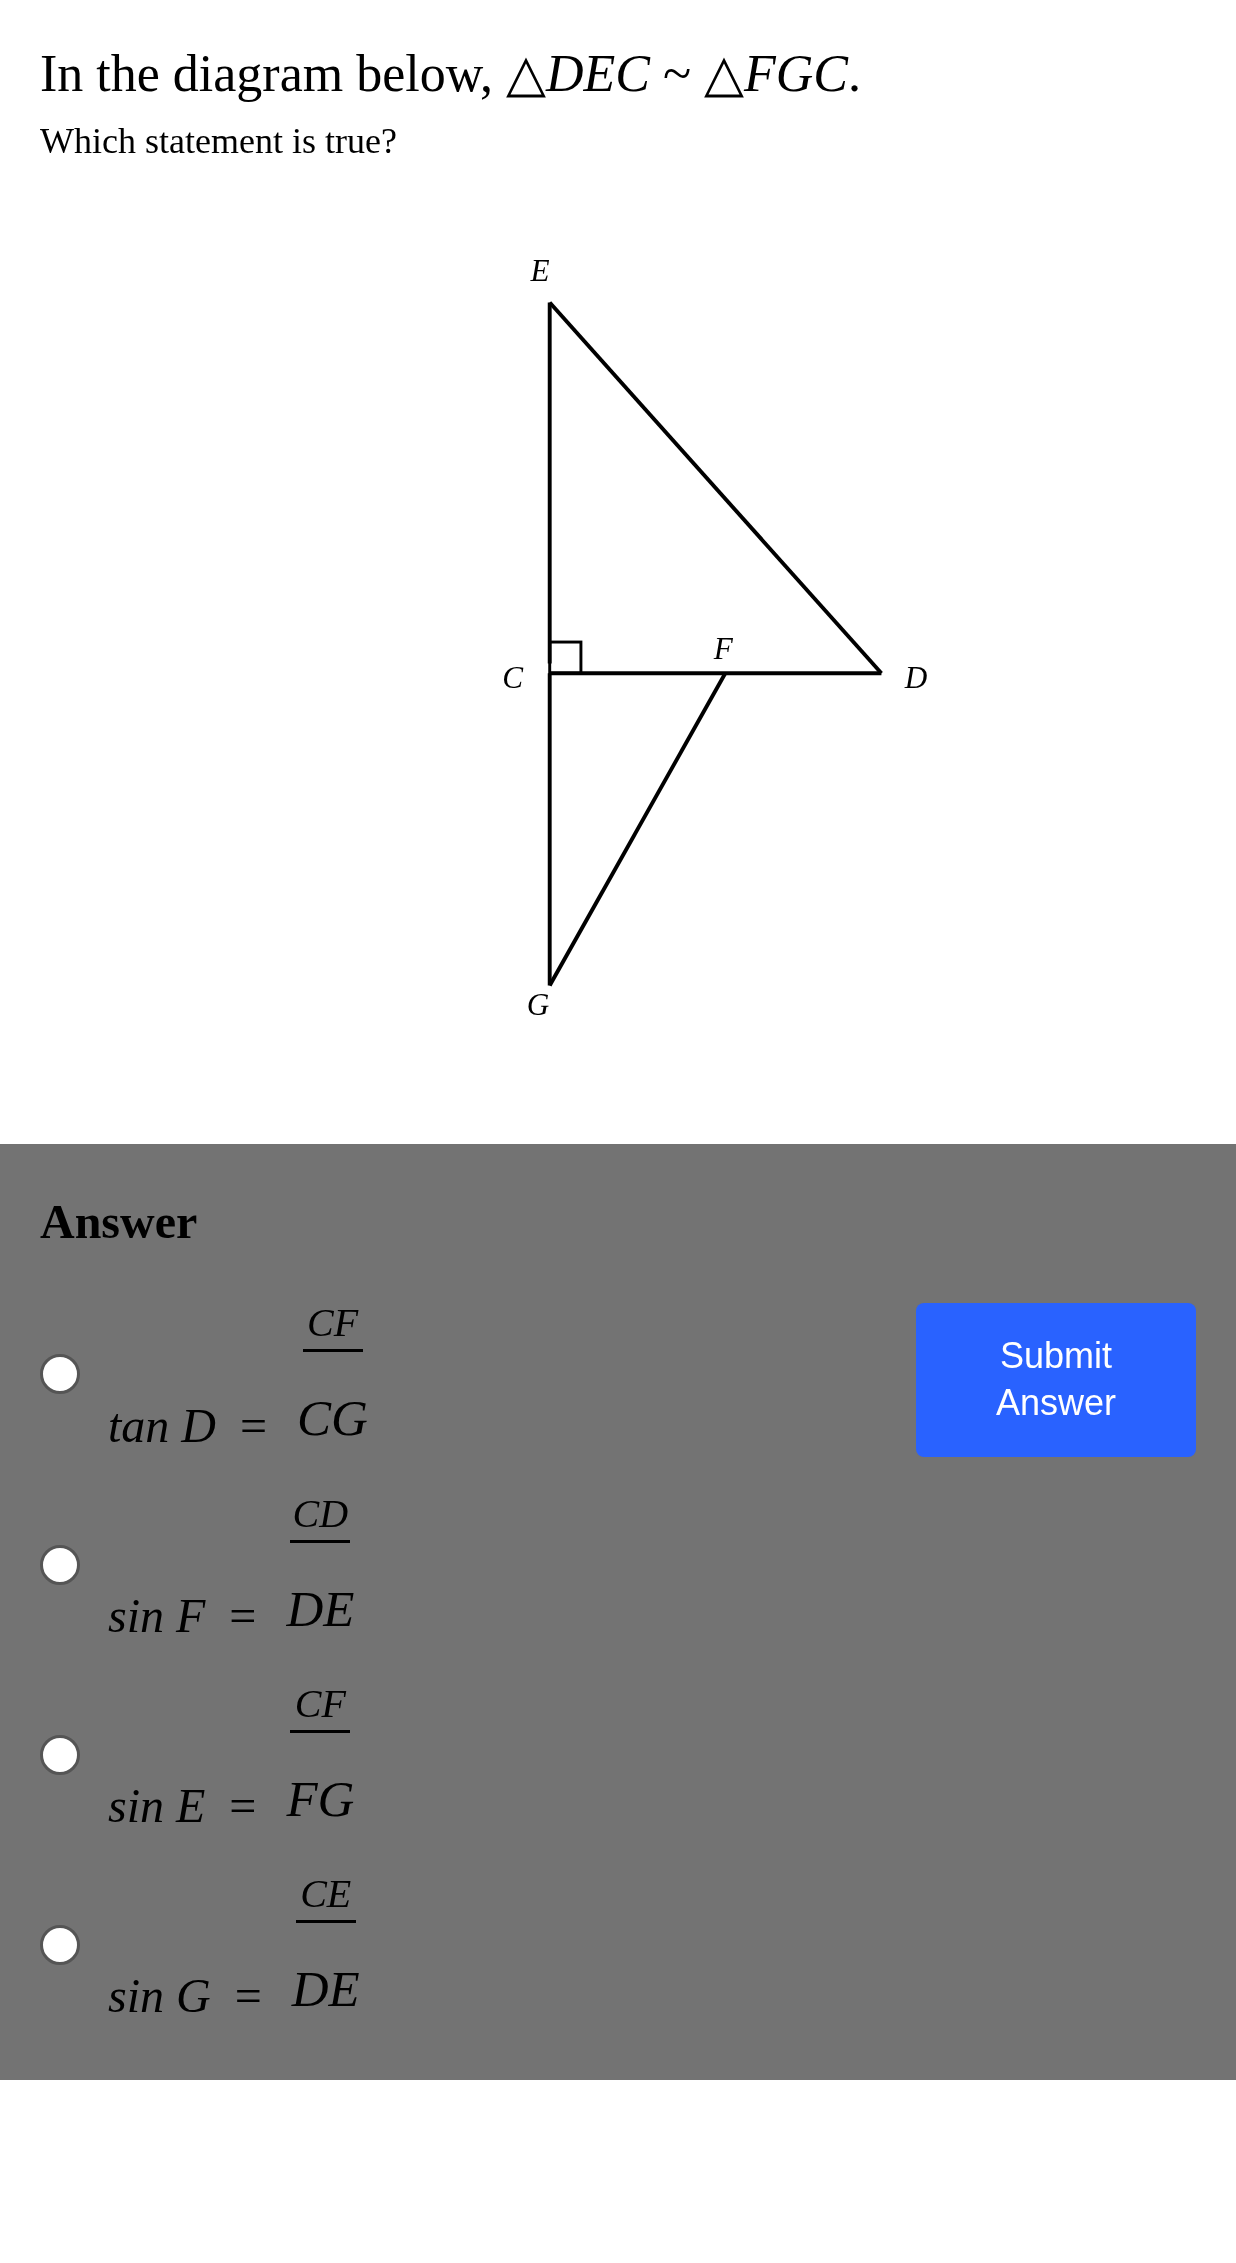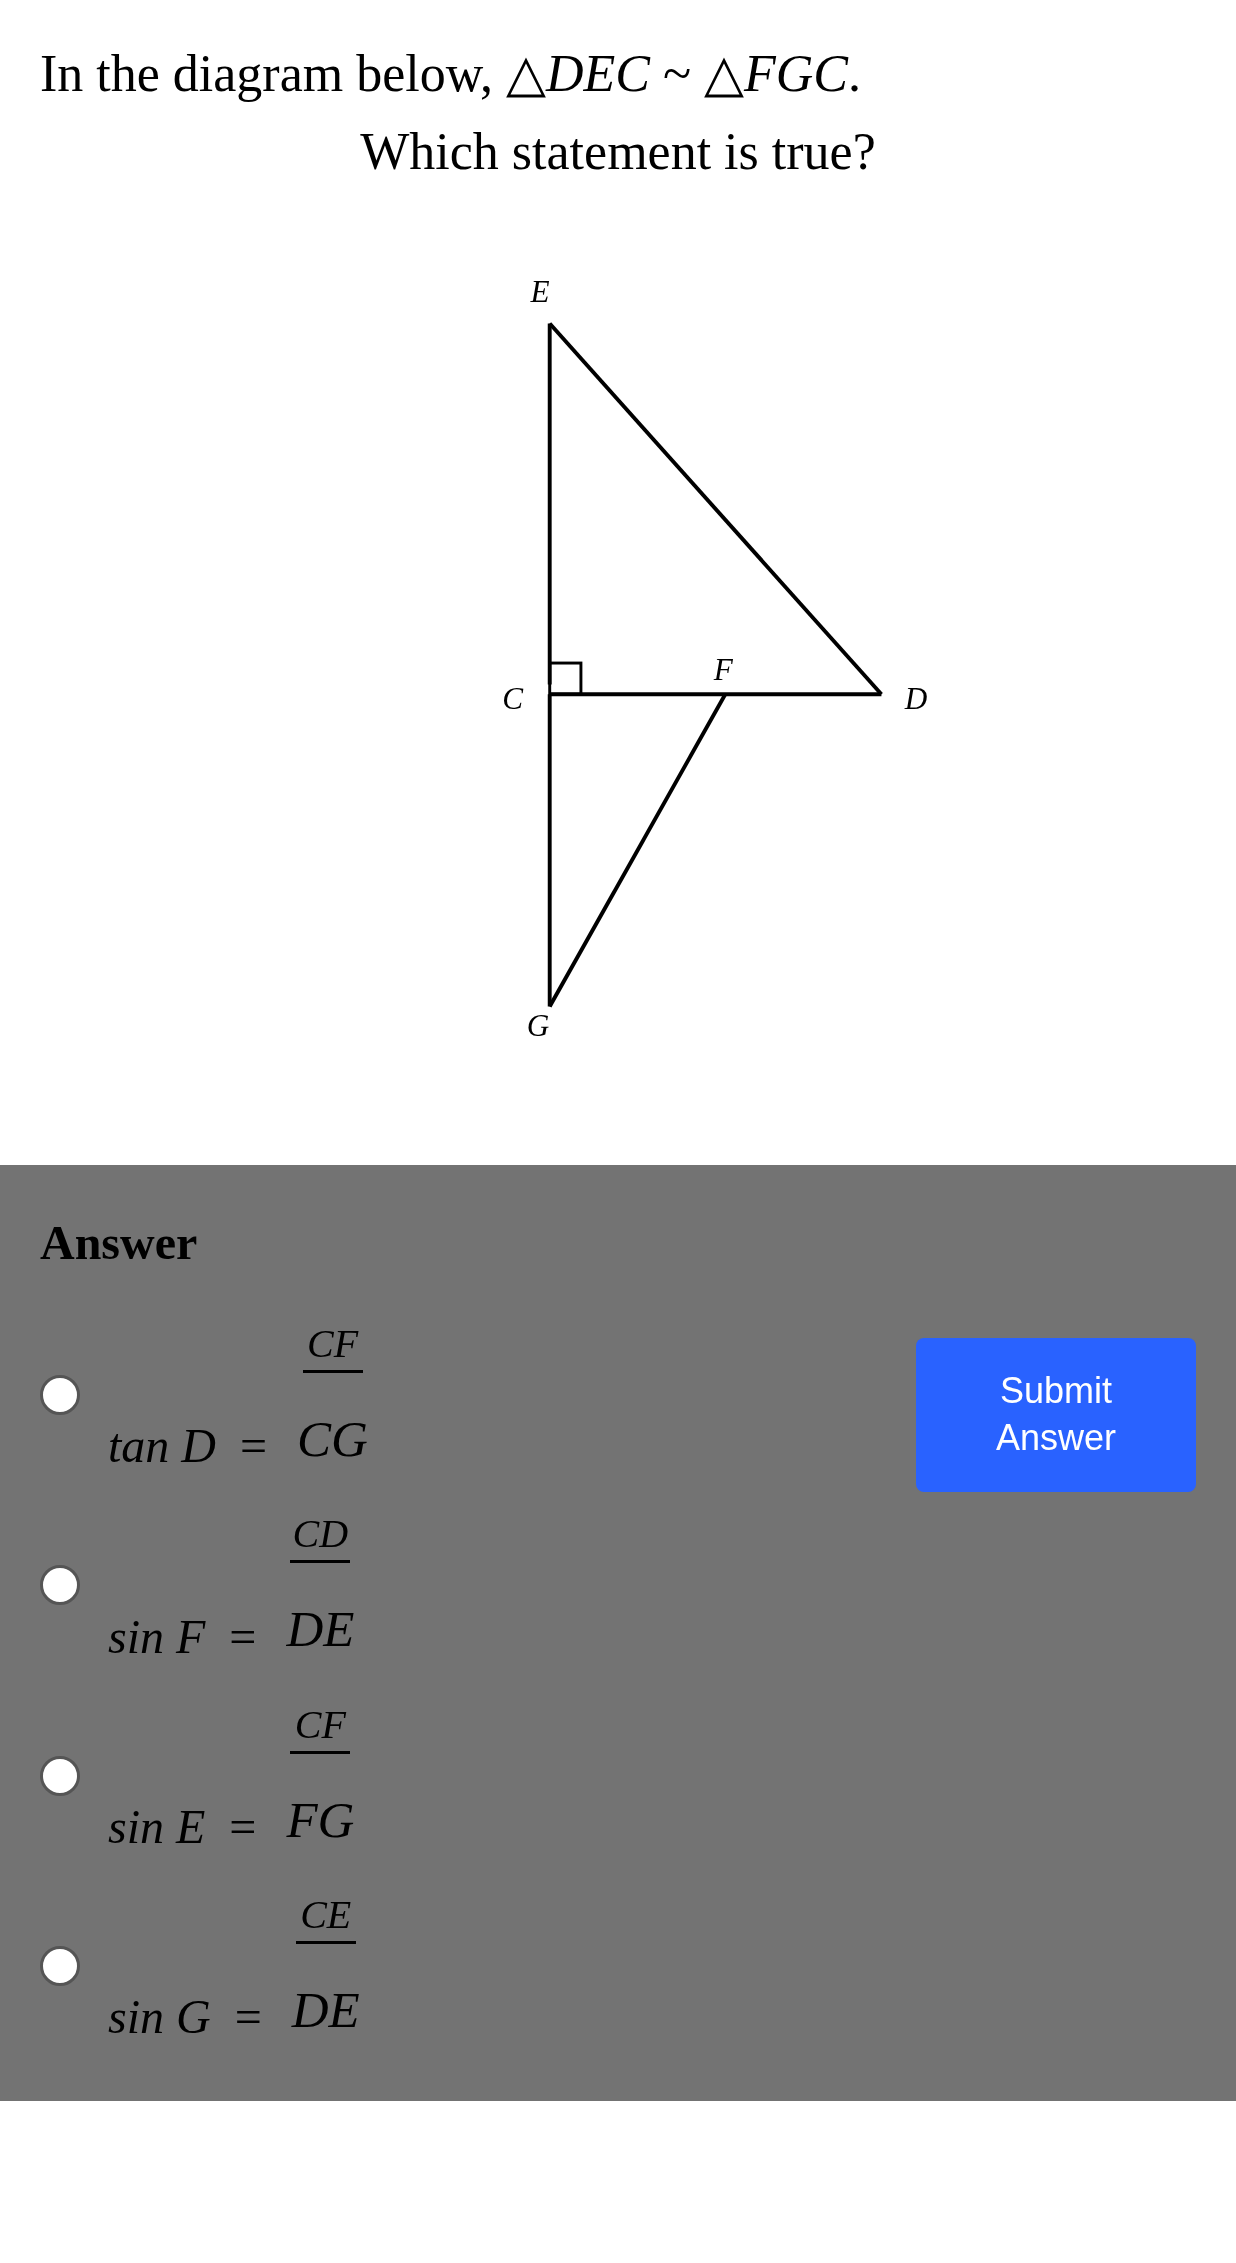--- a/index.html
+++ b/index.html
@@ -22,24 +22,23 @@
       background: #ffffff;
     }
 
     .question-title {
       font-size: 52px;
       line-height: 1.3;
       margin-bottom: 10px;
     }
 
     .question-subtitle {
-      font-size: 52px;
+      font-size: 36px;
       line-height: 1.3;
       margin-bottom: 40px;
-      text-align: center;
     }
 
     .math-italic {
       font-style: italic;
       font-family: Liberation Serif, serif;
     }
 
     .diagram-container {
       display: flex;
       justify-content: center;
@@ -129,21 +128,21 @@
       padding-top: 2px;
       font-size: 51px;
       line-height: 1.2;
       min-width: 60px;
       text-align: center;
     }
 
     .submit-btn {
       position: absolute;
       right: 0;
-      top: 18px;
+      top: 4px;
       background: #2962ff;
       color: #ffffff;
       border: none;
       border-radius: 8px;
       padding: 30px 44px;
       font-size: 36px;
       font-family: Arial, sans-serif;
       font-weight: normal;
       cursor: pointer;
       text-align: center;

